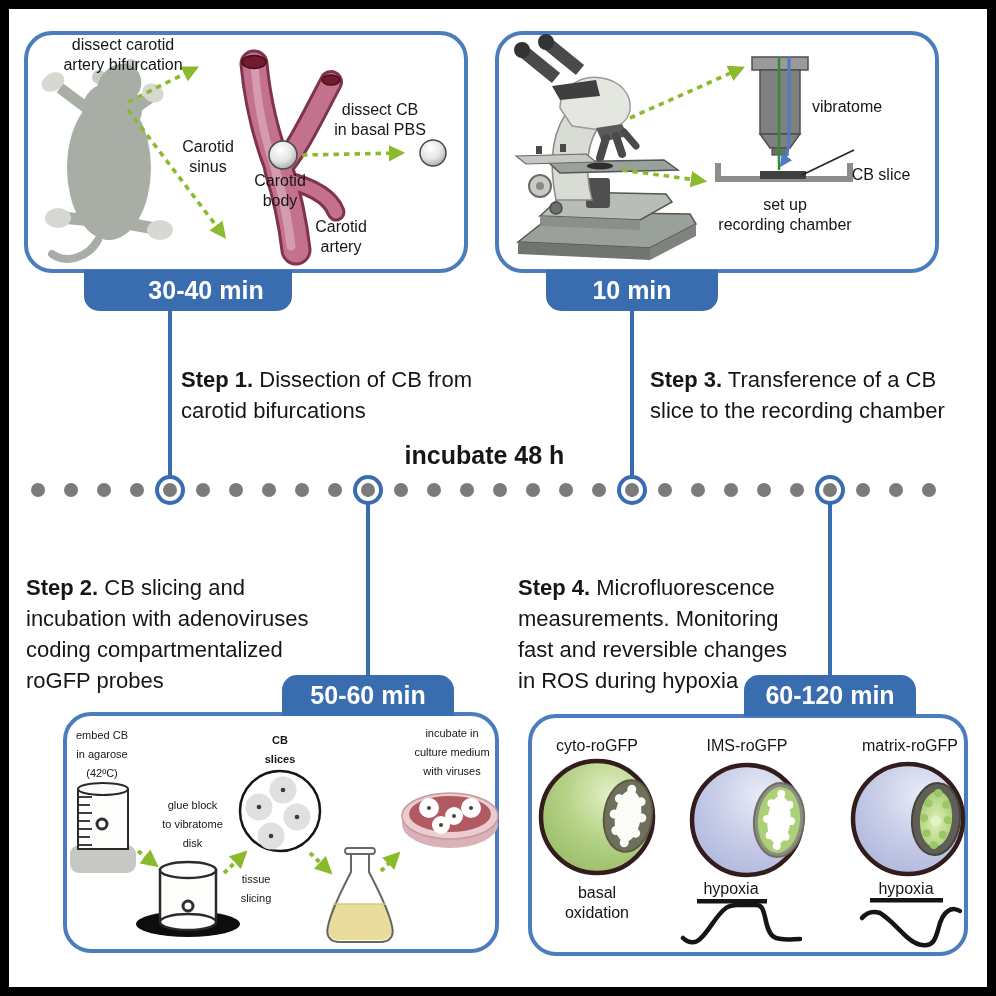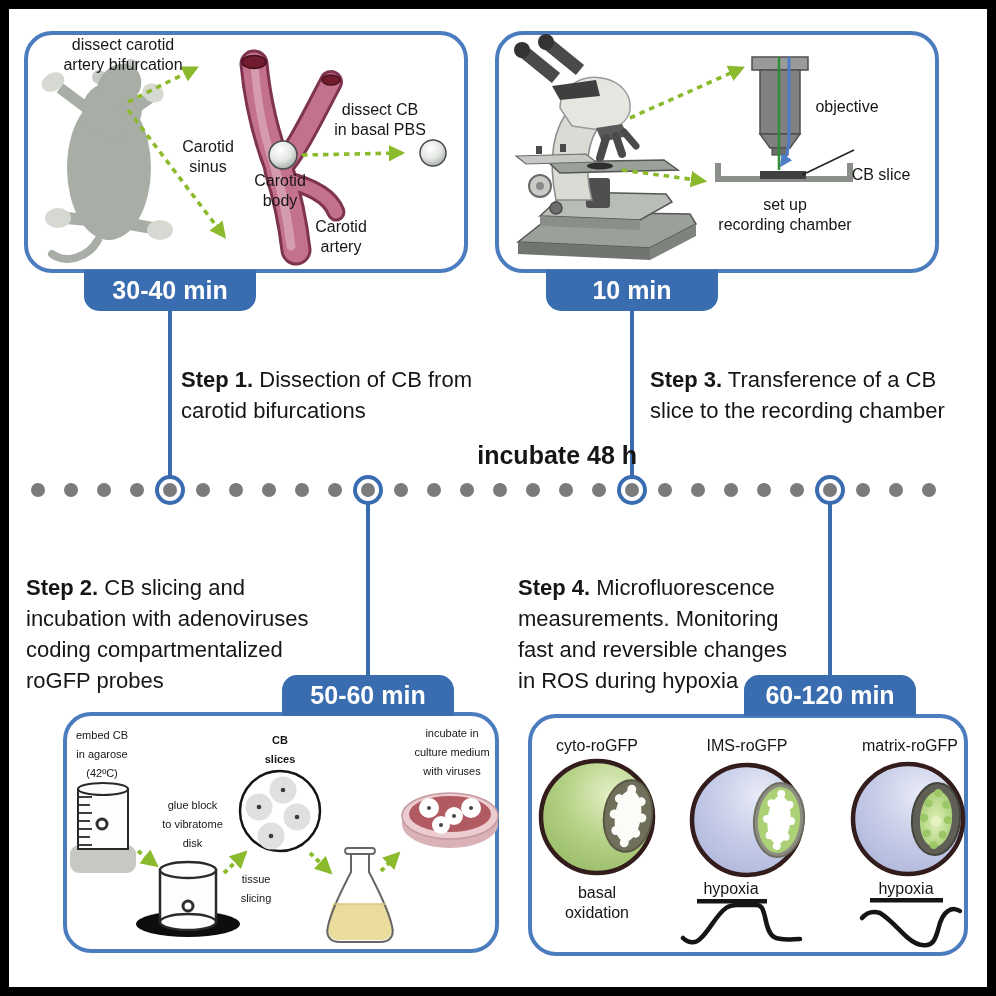--- a/index.html
+++ b/index.html
@@ -295,37 +295,37 @@
         </g>
         <circle cx="936" cy="821" r="5.5" fill="#e2f2c0"></circle>
       </g>
     </g>
     <rect x="697" y="899" width="70" height="4.5" fill="#151515"></rect>
     <rect x="870" y="898" width="73" height="4.5" fill="#151515"></rect>
     <path d="M683,938 C688,943 695,944 700,939 C710,930 716,915 726,908 C731,904 736,905 742,905 L756,905 C762,905 763,909 765,917 C767,927 769,934 774,937 C781,941 792,939 800,939" stroke="#151515" stroke-width="4.5" fill="none" stroke-linecap="round" stroke-linejoin="round"></path>
     <path d="M862,918 C867,912 874,911 880,913 C890,919 899,930 908,938 C915,944 921,946 927,945 C933,944 935,940 938,930 C940,921 943,914 948,911 C952,908 957,909 960,911" stroke="#151515" stroke-width="4.5" fill="none" stroke-linecap="round" stroke-linejoin="round"></path>
   </svg>
 
-  <div class="badge top" style="left:84px;">30-40 min</div>
+  <div class="badge top" style="left:84px;padding-left:36px;">30-40 min</div>
   <div class="badge top" style="left:546px;">10 min</div>
   <div class="badge bottom" style="left:282px;">50-60 min</div>
   <div class="badge bottom" style="left:744px;">60-120 min</div>
 
   <div class="lbl" style="left:48px;top:35px;width:150px;">dissect carotid
 artery bifurcation</div>
   <div class="lbl" style="left:163px;top:137px;width:90px;">Carotid
 sinus</div>
   <div class="lbl" style="left:230px;top:171px;width:100px;">Carotid
 body</div>
   <div class="lbl" style="left:315px;top:100px;width:130px;">dissect CB
 in basal PBS</div>
   <div class="lbl" style="left:291px;top:217px;width:100px;">Carotid
 artery</div>
 
-  <div class="lbl" style="left:787px;top:97px;width:120px;">objective</div>
+  <div class="lbl" style="left:787px;top:97px;width:120px;">vibratome</div>
   <div class="lbl" style="left:831px;top:139px;width:100px;margin-top:26px;">CB slice</div>
   <div class="lbl" style="left:695px;top:195px;width:180px;">set up
 recording chamber</div>
 
   <div class="step" style="left:181px;top:333px;width:340px;">
     <b>Step 1.</b><span> Dissection of CB from
 carotid bifurcations</span>
   </div>
   <div class="step" style="left:650px;top:333px;width:340px;">
     <b>Step 3.</b><span> Transference of a CB
@@ -337,21 +337,21 @@
 coding compartmentalized
 roGFP probes</span>
   </div>
   <div class="step" style="left:518px;top:541px;width:340px;">
     <b>Step 4.</b><span> Microfluorescence
 measurements. Monitoring
 fast and reversible changes
 in ROS during hypoxia</span>
   </div>
 
-  <div class="incubate" style="left:332px;top:441px;width:305px;text-align:right;">incubate 48 h</div>
+  <div class="incubate" style="left:332px;top:441px;width:305px;">incubate 48 h</div>
   <div id="timeline">
       <div class="tl-dot" style="left: 31px; top: 483px;"></div>
       <div class="tl-dot" style="left: 64px; top: 483px;"></div>
       <div class="tl-dot" style="left: 97px; top: 483px;"></div>
       <div class="tl-dot" style="left: 130px; top: 483px;"></div>
       <div class="tl-dot" style="left: 163px; top: 483px;"></div>
       <div class="tl-dot" style="left: 196px; top: 483px;"></div>
       <div class="tl-dot" style="left: 229px; top: 483px;"></div>
       <div class="tl-dot" style="left: 262px; top: 483px;"></div>
       <div class="tl-dot" style="left: 295px; top: 483px;"></div>

